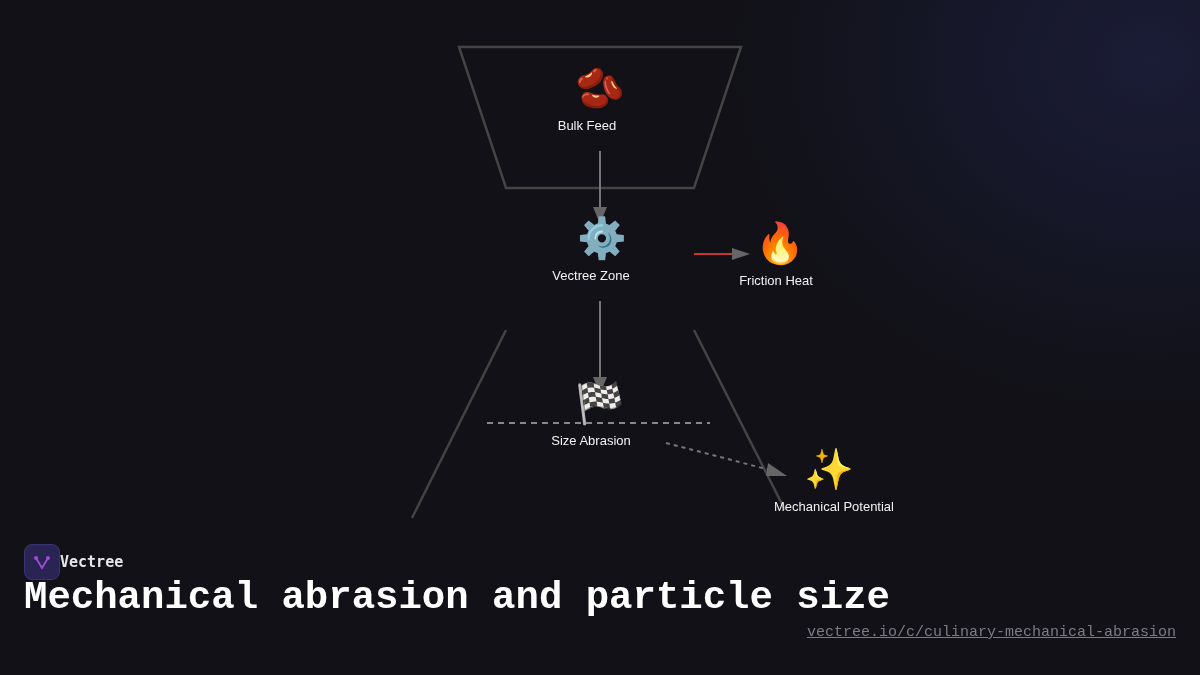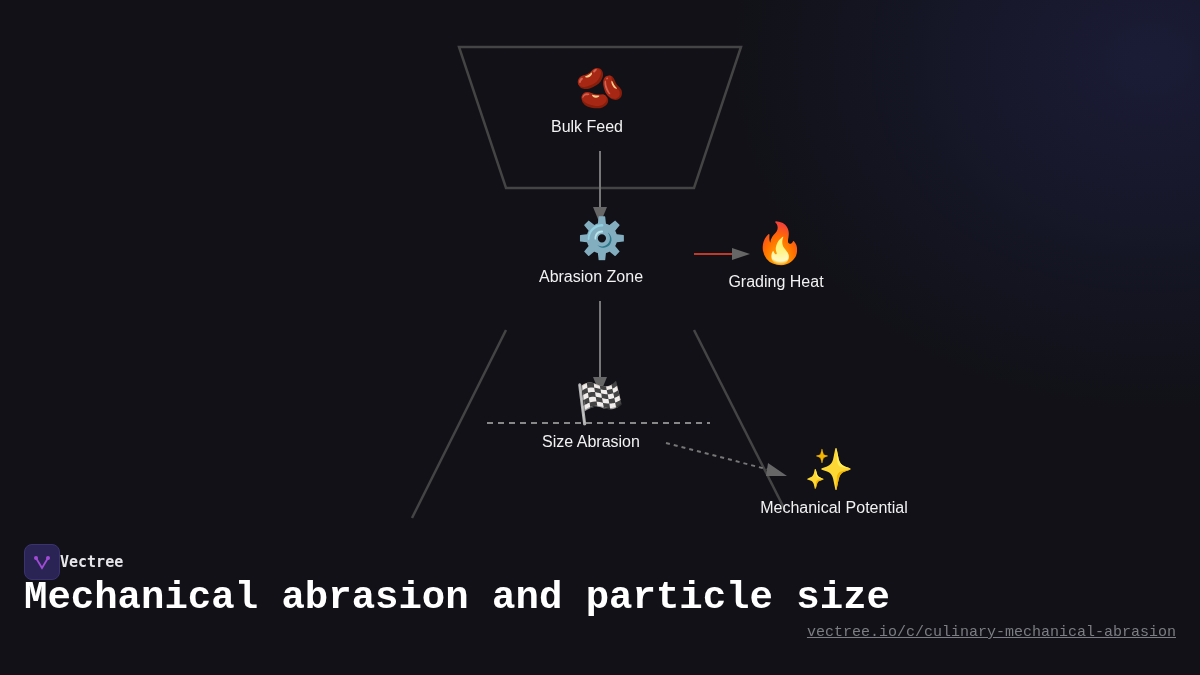--- a/index.html
+++ b/index.html
@@ -9,21 +9,21 @@
     font-family: "Liberation Sans", sans-serif;
   }
   .bg-glow {
     position: absolute; inset: 0;
     background: radial-gradient(ellipse 600px 500px at 1150px 60px, rgba(28,30,60,0.85), rgba(17,17,23,0) 70%);
   }
   svg.diagram { position: absolute; left: 0; top: 0; }
   .node { position: absolute; text-align: center; transform: translateX(-50%); }
   .node .emoji { font-size: 40px; line-height: 48px; display: block; }
   .node .label {
-    display: inline-block; color: #f2f2f2; font-size: 16px; margin-top: 6px;
+    display: inline-block; color: #f2f2f2; font-size: 13px; margin-top: 6px;
     white-space: nowrap;
   }
   .brand {
     position: absolute; left: 24px; top: 544px; display: flex; align-items: center; 
   }
   .brand-logo {
     width: 34px; height: 34px; border-radius: 8px; background: #2a2455;
     border: 1px solid #3a3370; display: flex; align-items: center; justify-content: center;
   }
   .brand-name {
@@ -71,26 +71,26 @@
   <polygon points="768,463 787,476 766,476" fill="#666"></polygon>
 </svg>
 
 <div class="node" style="left:600px; top:64px;">
   <span class="emoji">🫘</span>
   <span class="label" style="margin-left:-26px;">Bulk Feed</span>
 </div>
 
 <div class="node" style="left:602px; top:214px;">
   <span class="emoji">⚙️</span>
-  <span class="label" style="margin-left:-22px;">Abrasion Zone</span>
+  <span class="label" style="margin-left:-22px;">Vectree Zone</span>
 </div>
 
 <div class="node" style="left:776px; top:219px;">
   <span class="emoji" style="margin-left:8px;">🔥</span>
-  <span class="label">Grading Heat</span>
+  <span class="label">Friction Heat</span>
 </div>
 
 <div class="node" style="left:600px; top:379px;">
   <span class="emoji">🏁</span>
   <span class="label" style="margin-left:-18px;">Size Abrasion</span>
 </div>
 
 <div class="node" style="left:834px; top:445px;">
   <span class="emoji" style="margin-left:-10px;">✨</span>
   <span class="label">Mechanical Potential</span>

